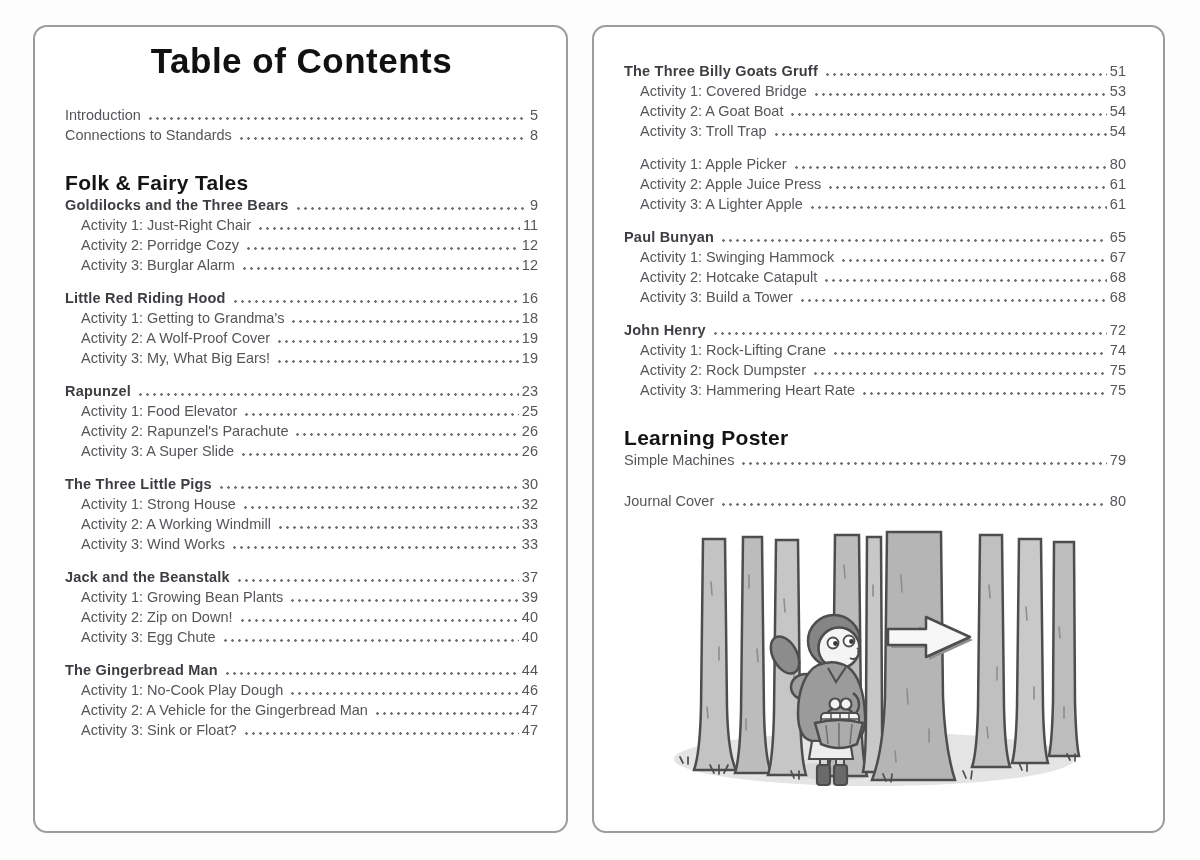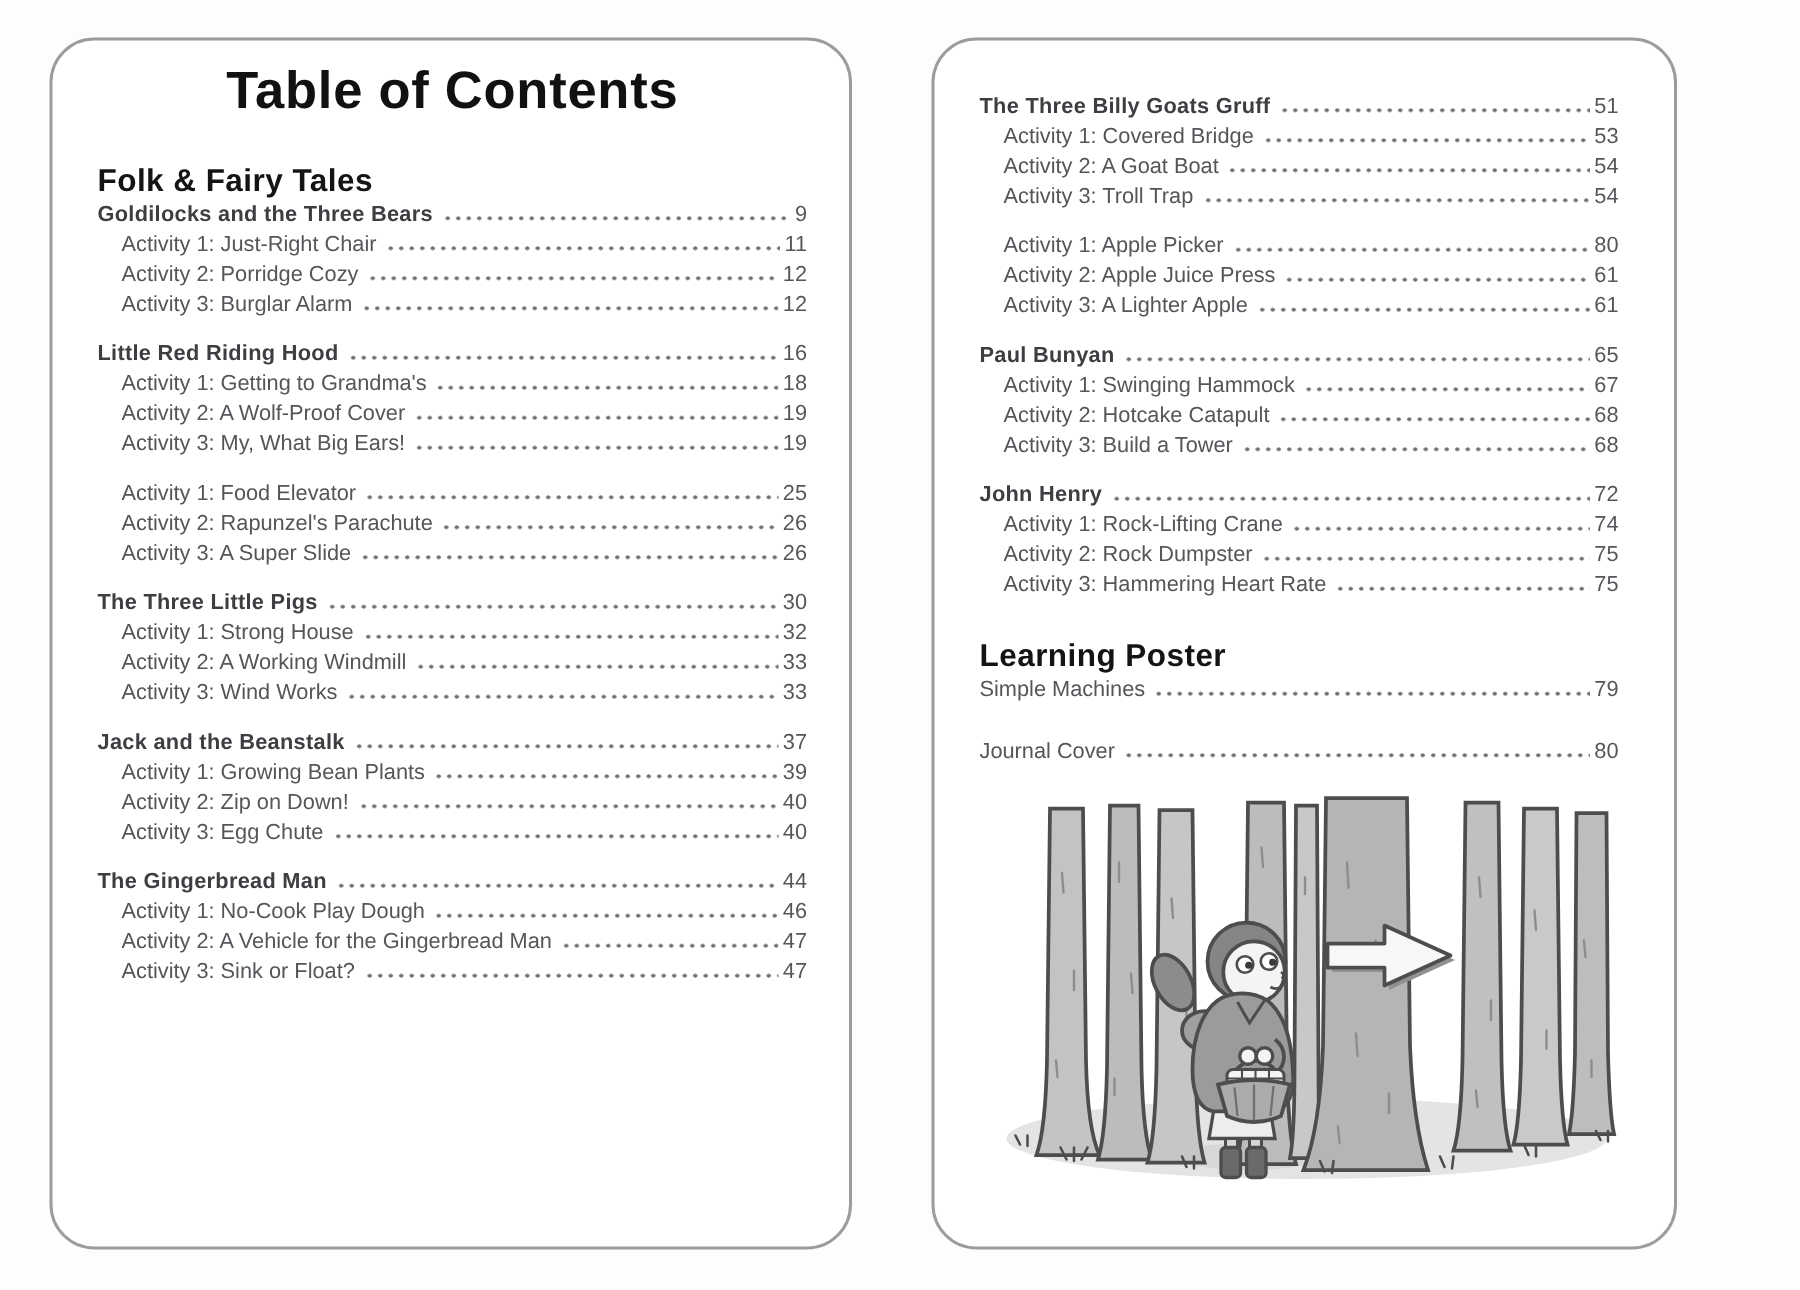--- a/index.html
+++ b/index.html
@@ -1,21 +1,21 @@
 <!DOCTYPE html>
 <html><head>
 <meta charset="utf-8">
 <style>
   html,body{margin:0;padding:0;background:#ffffff;}
   .spread{position:relative;width:1200px;height:860px;background:#fdfdfd;overflow:hidden;
           font-family:"Liberation Sans","DejaVu Sans",sans-serif;}
   .page{position:absolute;top:25px;height:808px;background:#ffffff;border:2px solid #9a9c9e;
-        border-radius:30px;box-sizing:border-box;}
+        border-radius:14px;box-sizing:border-box;}
   .page-left{left:33px;width:535px;padding:8px 28px 0 30px;}
-  .page-right{left:621px;width:497px;padding:34px 37px 12px 30px;}
+  .page-right{left:592px;width:573px;padding:34px 37px 12px 30px;}
 
   .toc-title{font-size:35px;font-weight:900;color:#111111;text-align:center;
              margin:4px 0 22px;line-height:44px;letter-spacing:0.5px;}
   .section-header{font-size:21px;font-weight:900;color:#141414;margin:28px 0 2px;
                   line-height:20px;letter-spacing:0.3px;}
   .group{margin-bottom:13px;}
   .fm-block{margin-bottom:0;}
   .row{display:flex;align-items:baseline;line-height:20px;font-size:14.5px;color:#55565a;}
   .row .label{white-space:nowrap;}
   .row.bold .label{font-weight:700;color:#3d3e42;letter-spacing:0.2px;}
@@ -28,20 +28,32 @@
   .illustration-wrap{margin-top:16px;text-align:center;}
 </style>
 </head>
 <body>
 
 <div class="spread">
 
   <div class="page page-left">
     <div class="toc-title">Table of Contents</div>
 
+    <div class="fm-block">
+      <div class="row">
+          <span class="label">Introduction</span>
+          <span class="dots"></span>
+          <span class="pg">5</span>
+        </div>
+      <div class="row">
+          <span class="label">Connections to Standards</span>
+          <span class="dots"></span>
+          <span class="pg">8</span>
+        </div>
+    </div>
 
     <div class="section-header">Folk &amp; Fairy Tales</div>
 
     <div class="group">
       <div class="row bold">
           <span class="label">Goldilocks and the Three Bears</span>
           <span class="dots"></span>
           <span class="pg">9</span>
         </div>
       <div class="row indent">
@@ -78,20 +90,25 @@
           <span class="pg">19</span>
         </div>
       <div class="row indent">
           <span class="label">Activity 3: My, What Big Ears!</span>
           <span class="dots"></span>
           <span class="pg">19</span>
         </div>
     </div>
 
     <div class="group">
+      <div class="row bold">
+          <span class="label">Rapunzel</span>
+          <span class="dots"></span>
+          <span class="pg">23</span>
+        </div>
       <div class="row indent">
           <span class="label">Activity 1: Food Elevator</span>
           <span class="dots"></span>
           <span class="pg">25</span>
         </div>
       <div class="row indent">
           <span class="label">Activity 2: Rapunzel's Parachute</span>
           <span class="dots"></span>
           <span class="pg">26</span>
         </div>

